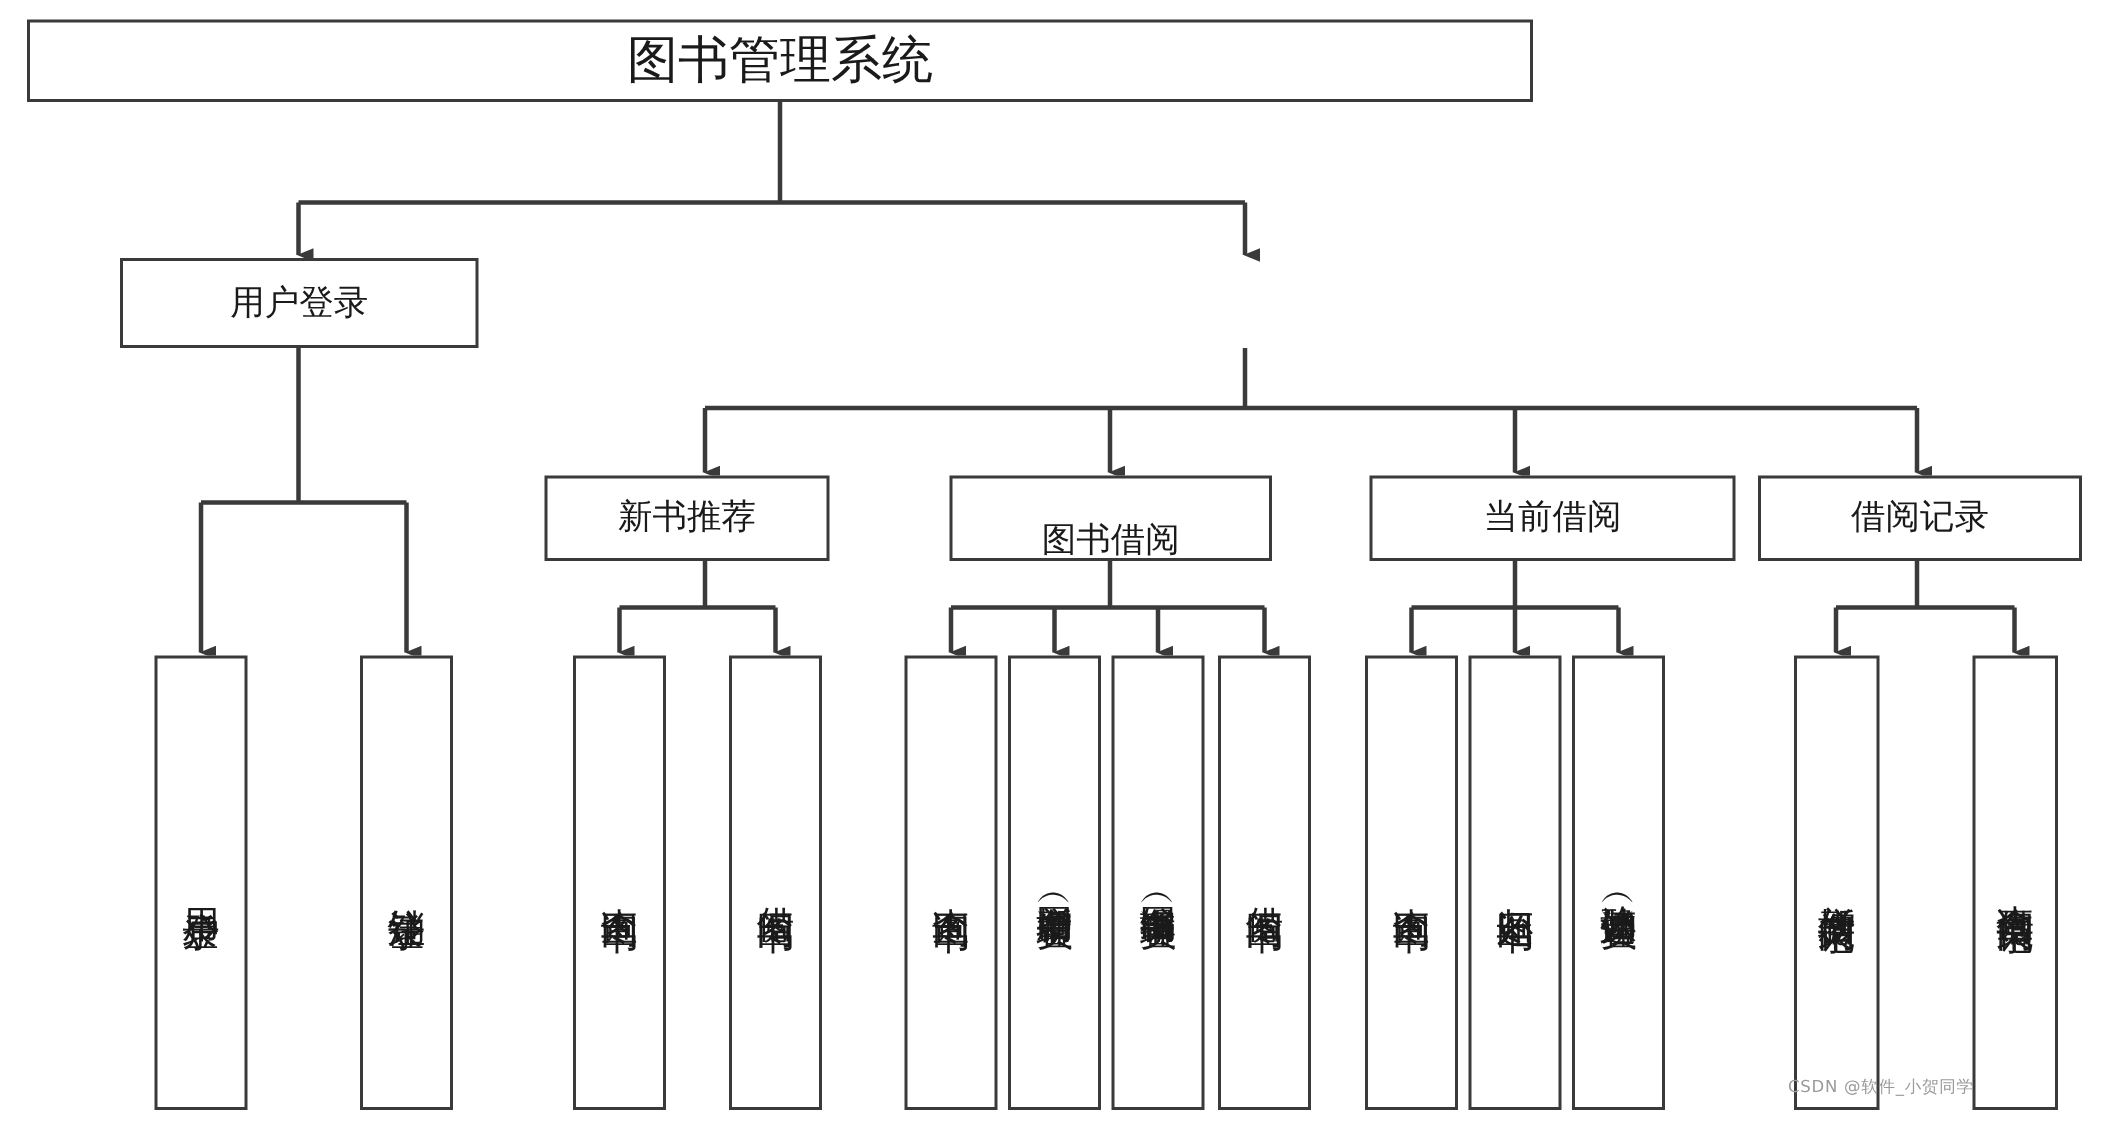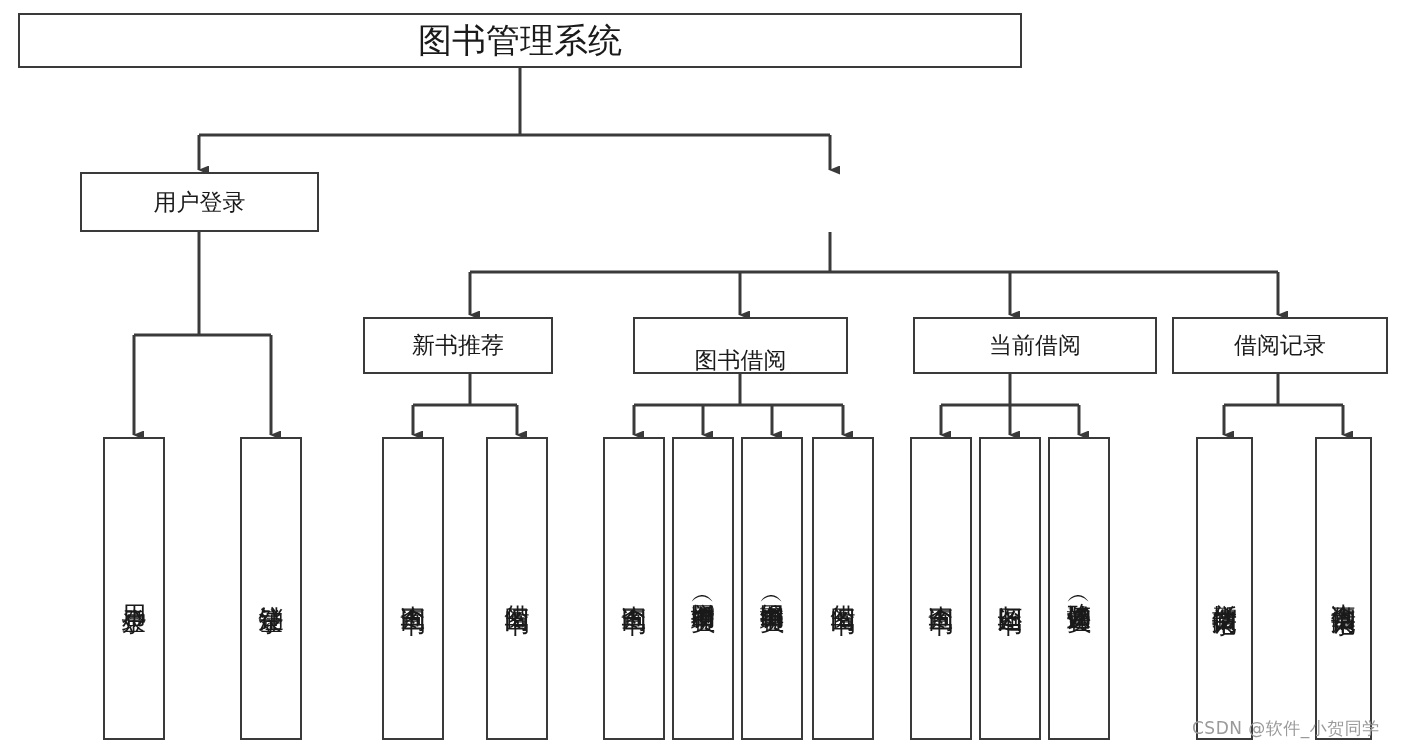--- a/index.html
+++ b/index.html
@@ -51,21 +51,21 @@
     text-orientation: upright;
     font-size: 25px;
     letter-spacing: 2px;
     line-height: 1.0;
     white-space: nowrap;
     max-height: 100%;
   }
   .node-leaf.tall .label { font-size: 24px; letter-spacing: 1px; }
   .watermark {
     position: absolute;
-    font-size: 17px;
+    font-size: 11px;
     color: #9a9a9a;
     white-space: nowrap;
     letter-spacing: 0.5px;
   }
 </style>
 </head>
 <body>
 
 <div id="canvas">
 

